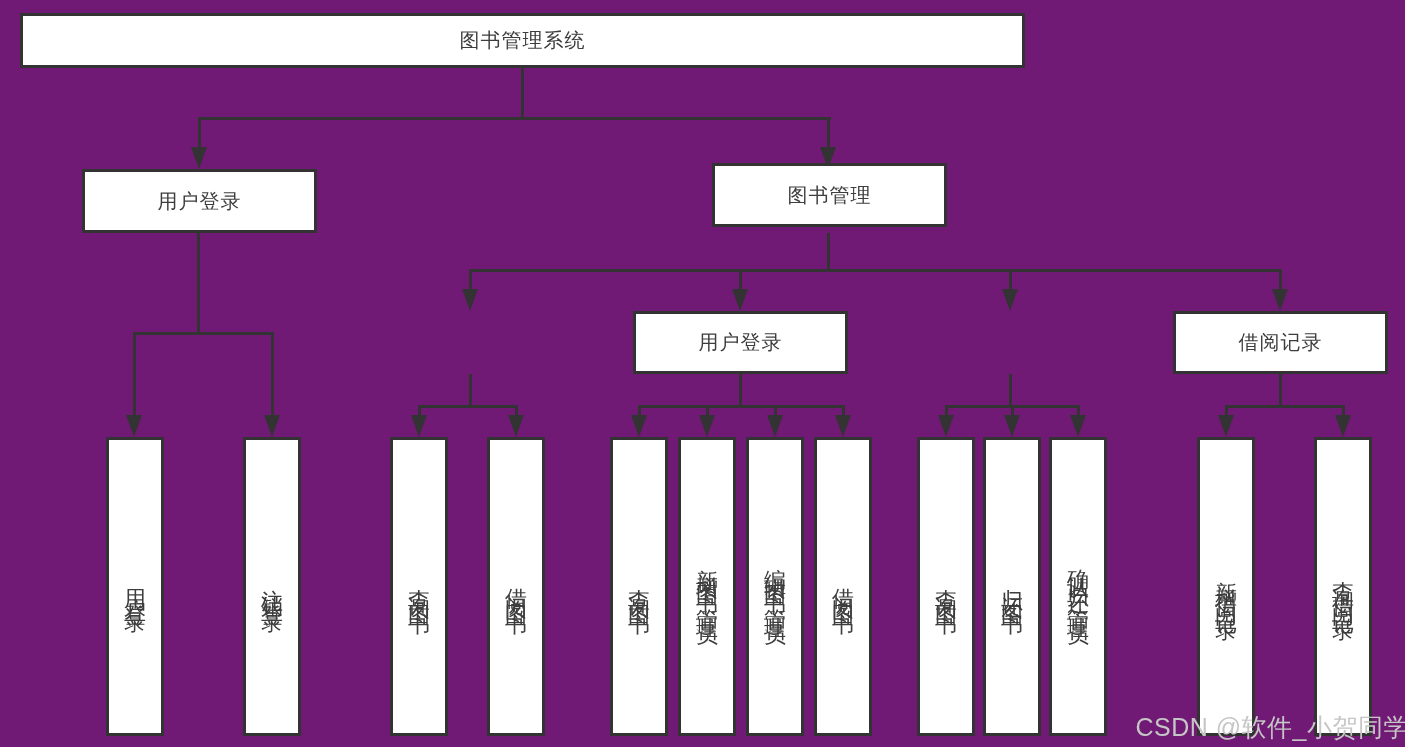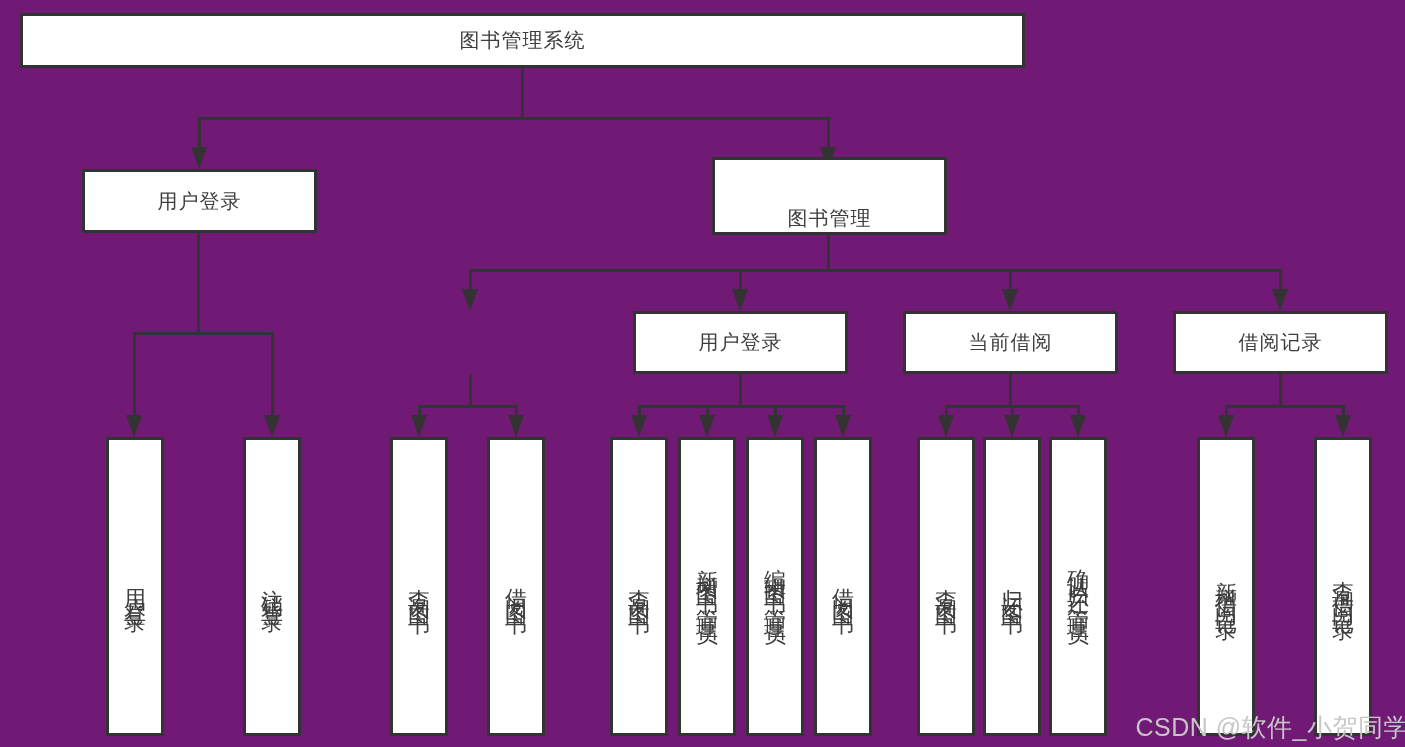--- a/index.html
+++ b/index.html
@@ -120,29 +120,26 @@
   <div class="vline" style="left:1342px;top:406px;height:12px;"></div>
   <div class="arrow" style="left:1335px;top:415px;"></div>
 
   <div class="box hbox" style="left:20px;top:13px;width:1005px;height:55px;">
     <span>图书管理系统</span>
   </div>
 
   <div class="box hbox" style="left:82px;top:169px;width:235px;height:64px;">
     <span>用户登录</span>
   </div>
-  <div class="box hbox" style="left:712px;top:157px;width:235px;height:78px;align-items:flex-end;">
+  <div class="box hbox" style="left:712px;top:163px;width:235px;height:64px;">
     <span>图书管理</span>
   </div>
 
   <div class="box hbox" style="left:633px;top:311px;width:215px;height:63px;">
     <span>用户登录</span>
-  </div>
-  <div class="box hbox" style="left:903px;top:311px;width:215px;height:63px;">
-    <span>当前借阅</span>
   </div>
   <div class="box hbox" style="left:1173px;top:311px;width:215px;height:63px;">
     <span>借阅记录</span>
   </div>
 
   <div class="box vbox" style="left:106px;top:437px;width:58px;height:299px;">
     <span>用户登录</span>
   </div>
   <div class="box vbox" style="left:243px;top:437px;width:58px;height:299px;">
     <span>注销登录</span>

